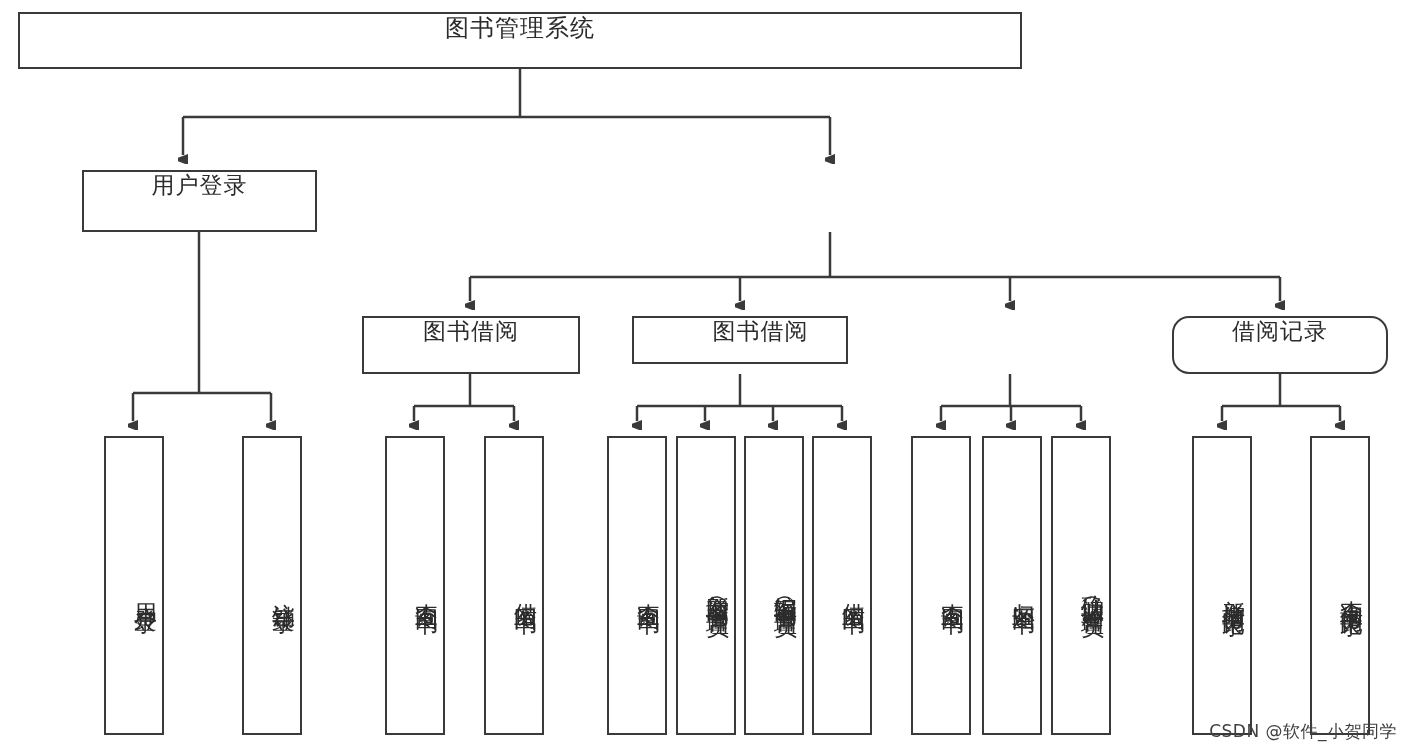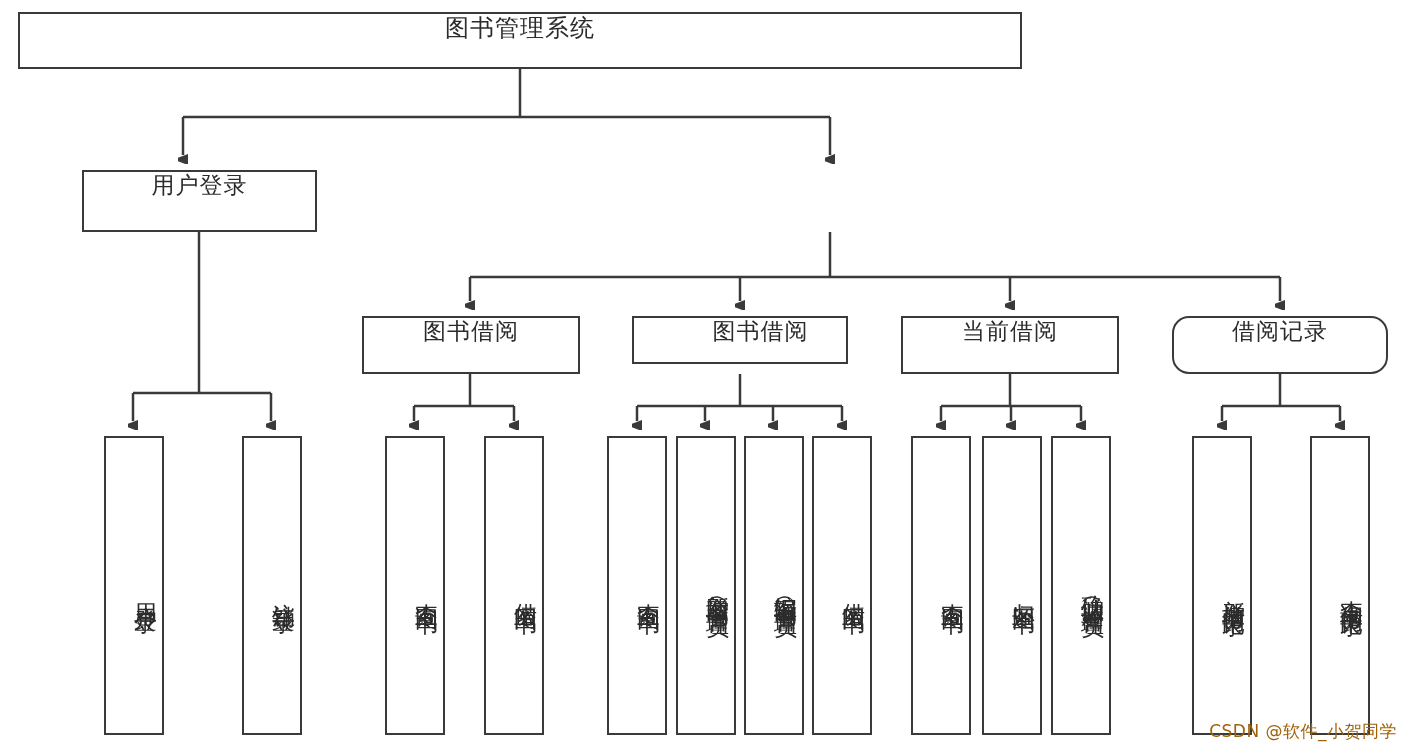--- a/index.html
+++ b/index.html
@@ -57,21 +57,21 @@
     display: block;
   }
   #root-node {
     font-size: 24px;
   }
   .watermark {
     position: absolute;
     right: 8px;
     bottom: 4px;
     font-size: 17px;
-    color: #a16207;
+    color: #404040;
     letter-spacing: 0.5px;
     white-space: nowrap;
   }
 </style>
 </head>
 <body>
 
 <div id="canvas">
 
   <svg class="wires" viewBox="0 0 1405 747">
@@ -132,23 +132,20 @@
   <div class="node horiz" style="left:82px; top:170px; width:235px; height:62px;">
     <span>用户登录</span>
   </div>
 
   <div class="node horiz" style="left:362px; top:316px; width:218px; height:58px;">
     <span>图书借阅</span>
   </div>
   <div class="node horiz" style="left:632px; top:316px; width:216px; height:48px;padding-left:41px;">
     <span>图书借阅</span>
   </div>
-  <div class="node horiz" style="left:901px; top:316px; width:218px; height:58px;">
-    <span>当前借阅</span>
-  </div>
   <div class="node horiz" style="left:1172px; top:316px; width:216px; height:58px;border-radius:17px;">
     <span>借阅记录</span>
   </div>
 
   <div class="node vert" style="left:104px; top:436px; width:60px; height:299px;">
     <span>用户登录</span>
   </div>
   <div class="node vert" style="left:242px; top:436px; width:60px; height:299px;">
     <span>注销登录</span>
   </div>

